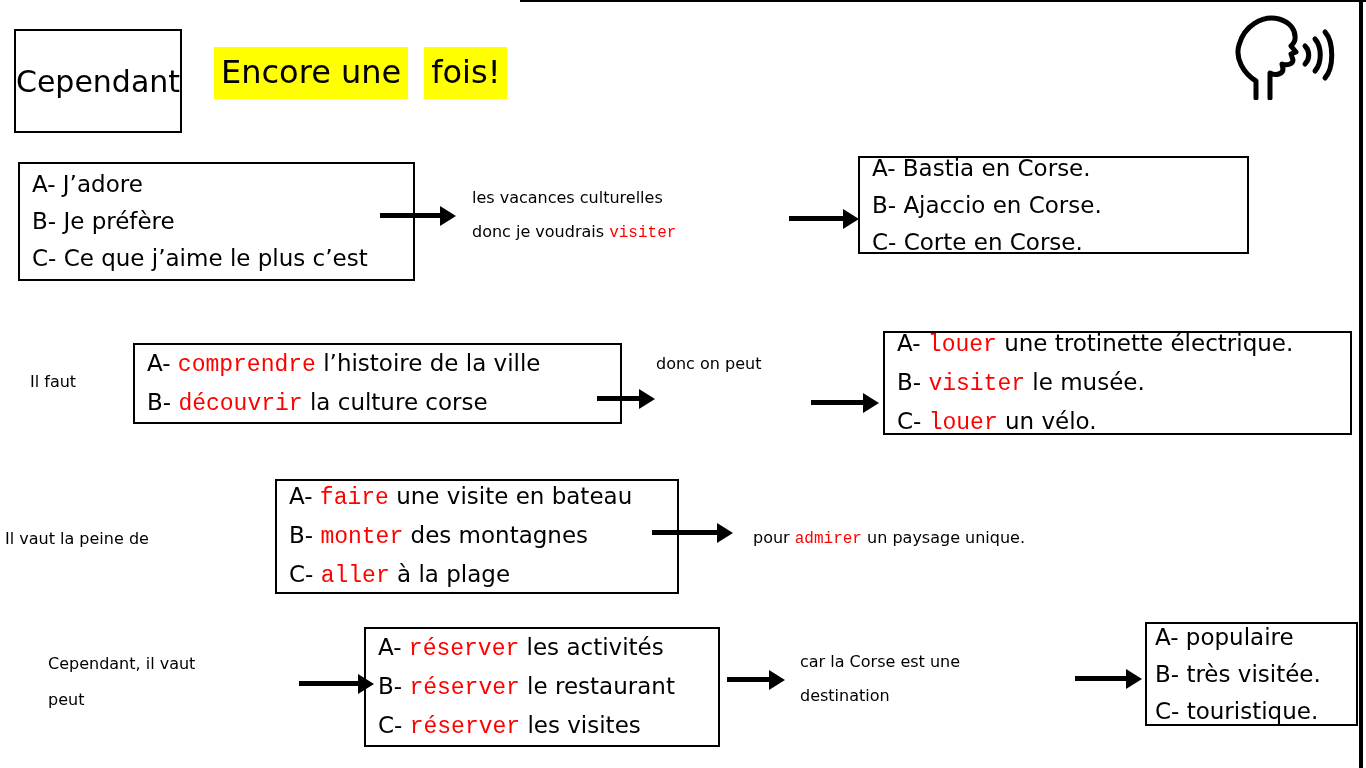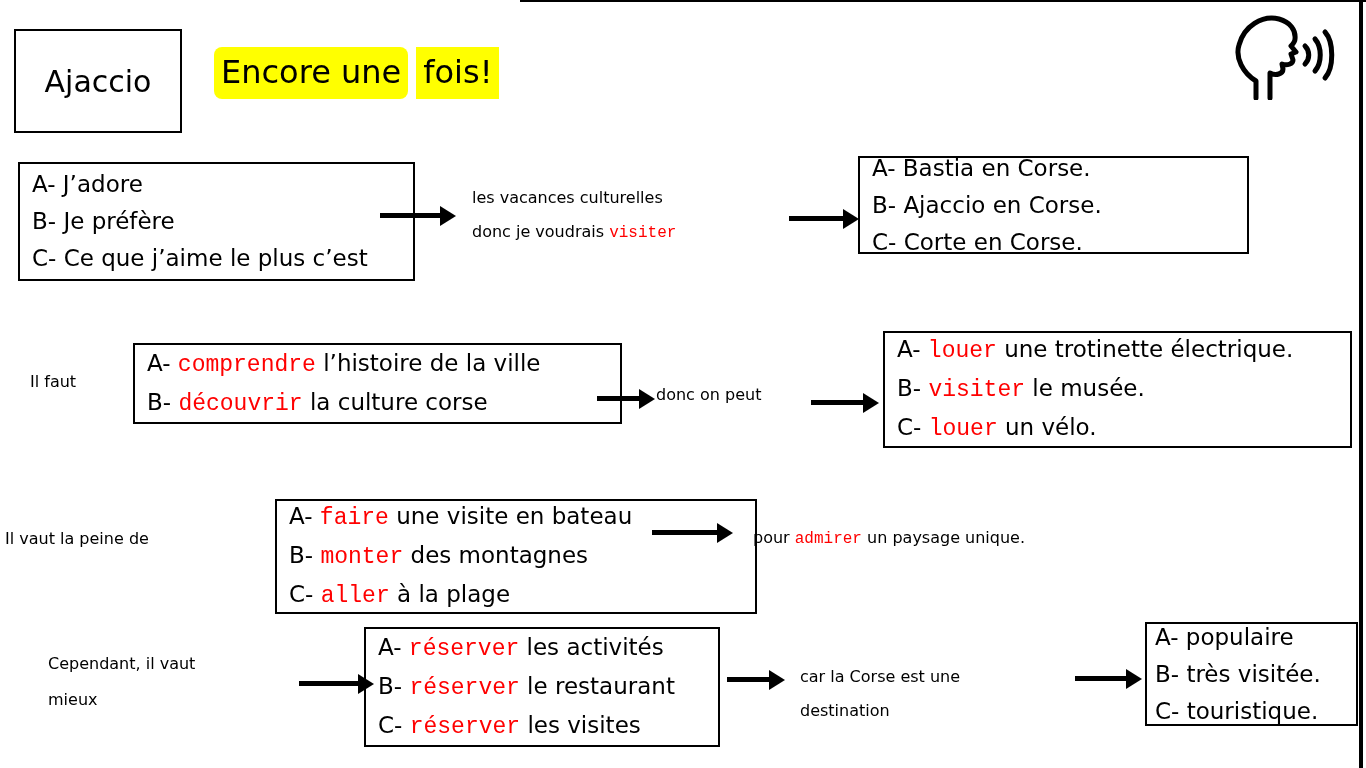--- a/index.html
+++ b/index.html
@@ -18,34 +18,34 @@
   .arrow::after{
     content:"";position:absolute;left:100%;top:50%;transform:translateY(-50%);
     border-left:16px solid #000;border-top:10px solid transparent;border-bottom:10px solid transparent;
   }
   .title-box{
     position:absolute;left:14px;top:29px;width:168px;height:104px;border:2px solid #000;
     box-sizing:border-box;display:flex;align-items:center;justify-content:center;font-size:30px;
   }
   .headline{position:absolute;left:214px;top:47px;font-size:32px;white-space:nowrap;}
   .hl{background:var(--hl,#ffff00);padding:6px 7px 8px 7px;display:inline-block;}
-  .hl.first{margin-right:8px;border-radius:8px;}
+  .hl.first{margin-right:16px;}
   .edge{position:absolute;background:#000;z-index:0;}
   .icon{position:absolute;left:1222px;top:8px;z-index:1;}
 </style>
 </head>
 <body>
 
 <div class="slide">
 
   <div class="edge" style="left:520px;top:0;width:846px;height:2px"></div>
   <div class="edge" style="left:1359px;top:0;width:4px;height:768px"></div>
 
   <div class="title-box">
-    <span>Ajaccio</span>
+    <span>Cependant</span>
   </div>
   <div class="headline"><span class="hl first">Encore une</span><span class="hl">fois!</span></div>
 
   <svg class="icon" width="122" height="92" viewBox="0 0 122 92">
     <g fill="none" stroke="#000" stroke-width="5" stroke-linecap="round" stroke-linejoin="round">
       <path d="M34 90 L34 73 C21 65 13 50 17 37 C22 18 40 7 57 11 C68 14 74 22 73 31 C73 34 71 36 69 38 L74 44 L69 46 L71 52 C71 56 65 58 60 56 L61 61 C61 66 54 68 48 65 L48 74 L48 90"></path>
       <path d="M83 38 C88 43 88 51 83 56"></path>
       <path d="M93 31 C100 39 100 55 93 63"></path>
       <path d="M103 24 C112 34 112 60 103 70"></path>
     </g>
@@ -67,49 +67,49 @@
     <div class="line"><span>B- Ajaccio en Corse.</span></div>
     <div class="line"><span>C- Corte en Corse.</span></div>
   </div>
 
   <div class="txt" style="left:30px;top:365px">Il faut</div>
   <div class="box" style="left:133px;top:343px;width:489px;height:81px">
     <div class="line"><span>A- </span><span class="red">comprendre</span><span> l’histoire de la ville</span></div>
     <div class="line"><span>B- </span><span class="red">découvrir</span><span> la culture corse</span></div>
   </div>
   <div class="arrow" style="left:597px;top:396px;width:42px"></div>
-  <div class="txt" style="left:656px;top:378px">donc on peut</div>
+  <div class="txt" style="left:656px;top:347px">donc on peut</div>
   <div class="arrow" style="left:811px;top:400px;width:52px"></div>
-  <div class="box" style="left:883px;top:331px;width:469px;height:117px">
+  <div class="box" style="left:883px;top:331px;width:469px;height:104px">
     <div class="line"><span>A- </span><span class="red">louer</span><span> une trotinette électrique.</span></div>
     <div class="line"><span>B- </span><span class="red">visiter</span><span> le musée.</span></div>
     <div class="line"><span>C- </span><span class="red">louer</span><span> un vélo.</span></div>
   </div>
 
   <div class="txt" style="left:5px;top:522px">Il vaut la peine de</div>
-  <div class="box" style="left:275px;top:499px;width:482px;height:115px">
+  <div class="box" style="left:275px;top:479px;width:404px;height:115px">
     <div class="line"><span>A- </span><span class="red">faire</span><span> une visite en bateau</span></div>
     <div class="line"><span>B- </span><span class="red">monter</span><span> des montagnes</span></div>
     <div class="line"><span>C- </span><span class="red">aller</span><span> à la plage</span></div>
   </div>
   <div class="arrow" style="left:652px;top:530px;width:65px"></div>
   <div class="txt" style="left:753px;top:521px"><span>pour </span><span class="red">admirer</span><span> un paysage unique.</span></div>
 
   <div class="txt" style="left:48px;top:646px;line-height:36px">
     <div>Cependant, il vaut</div>
-    <div>mieux</div>
+    <div>peut</div>
   </div>
   <div class="arrow" style="left:299px;top:681px;width:59px"></div>
   <div class="box" style="left:364px;top:627px;width:356px;height:120px">
     <div class="line"><span>A- </span><span class="red">réserver</span><span> les activités</span></div>
     <div class="line"><span>B- </span><span class="red">réserver</span><span> le restaurant</span></div>
     <div class="line"><span>C- </span><span class="red">réserver</span><span> les visites</span></div>
   </div>
   <div class="arrow" style="left:727px;top:677px;width:42px"></div>
-  <div class="txt" style="left:800px;top:660px">
+  <div class="txt" style="left:800px;top:645px">
     <div>car la Corse est une</div>
     <div>destination</div>
   </div>
   <div class="arrow" style="left:1075px;top:676px;width:51px"></div>
   <div class="box" style="left:1145px;top:622px;width:213px;height:104px;padding:0 8px">
     <div class="line"><span>A- populaire</span></div>
     <div class="line"><span>B- très visitée.</span></div>
     <div class="line"><span>C- touristique.</span></div>
   </div>
 

